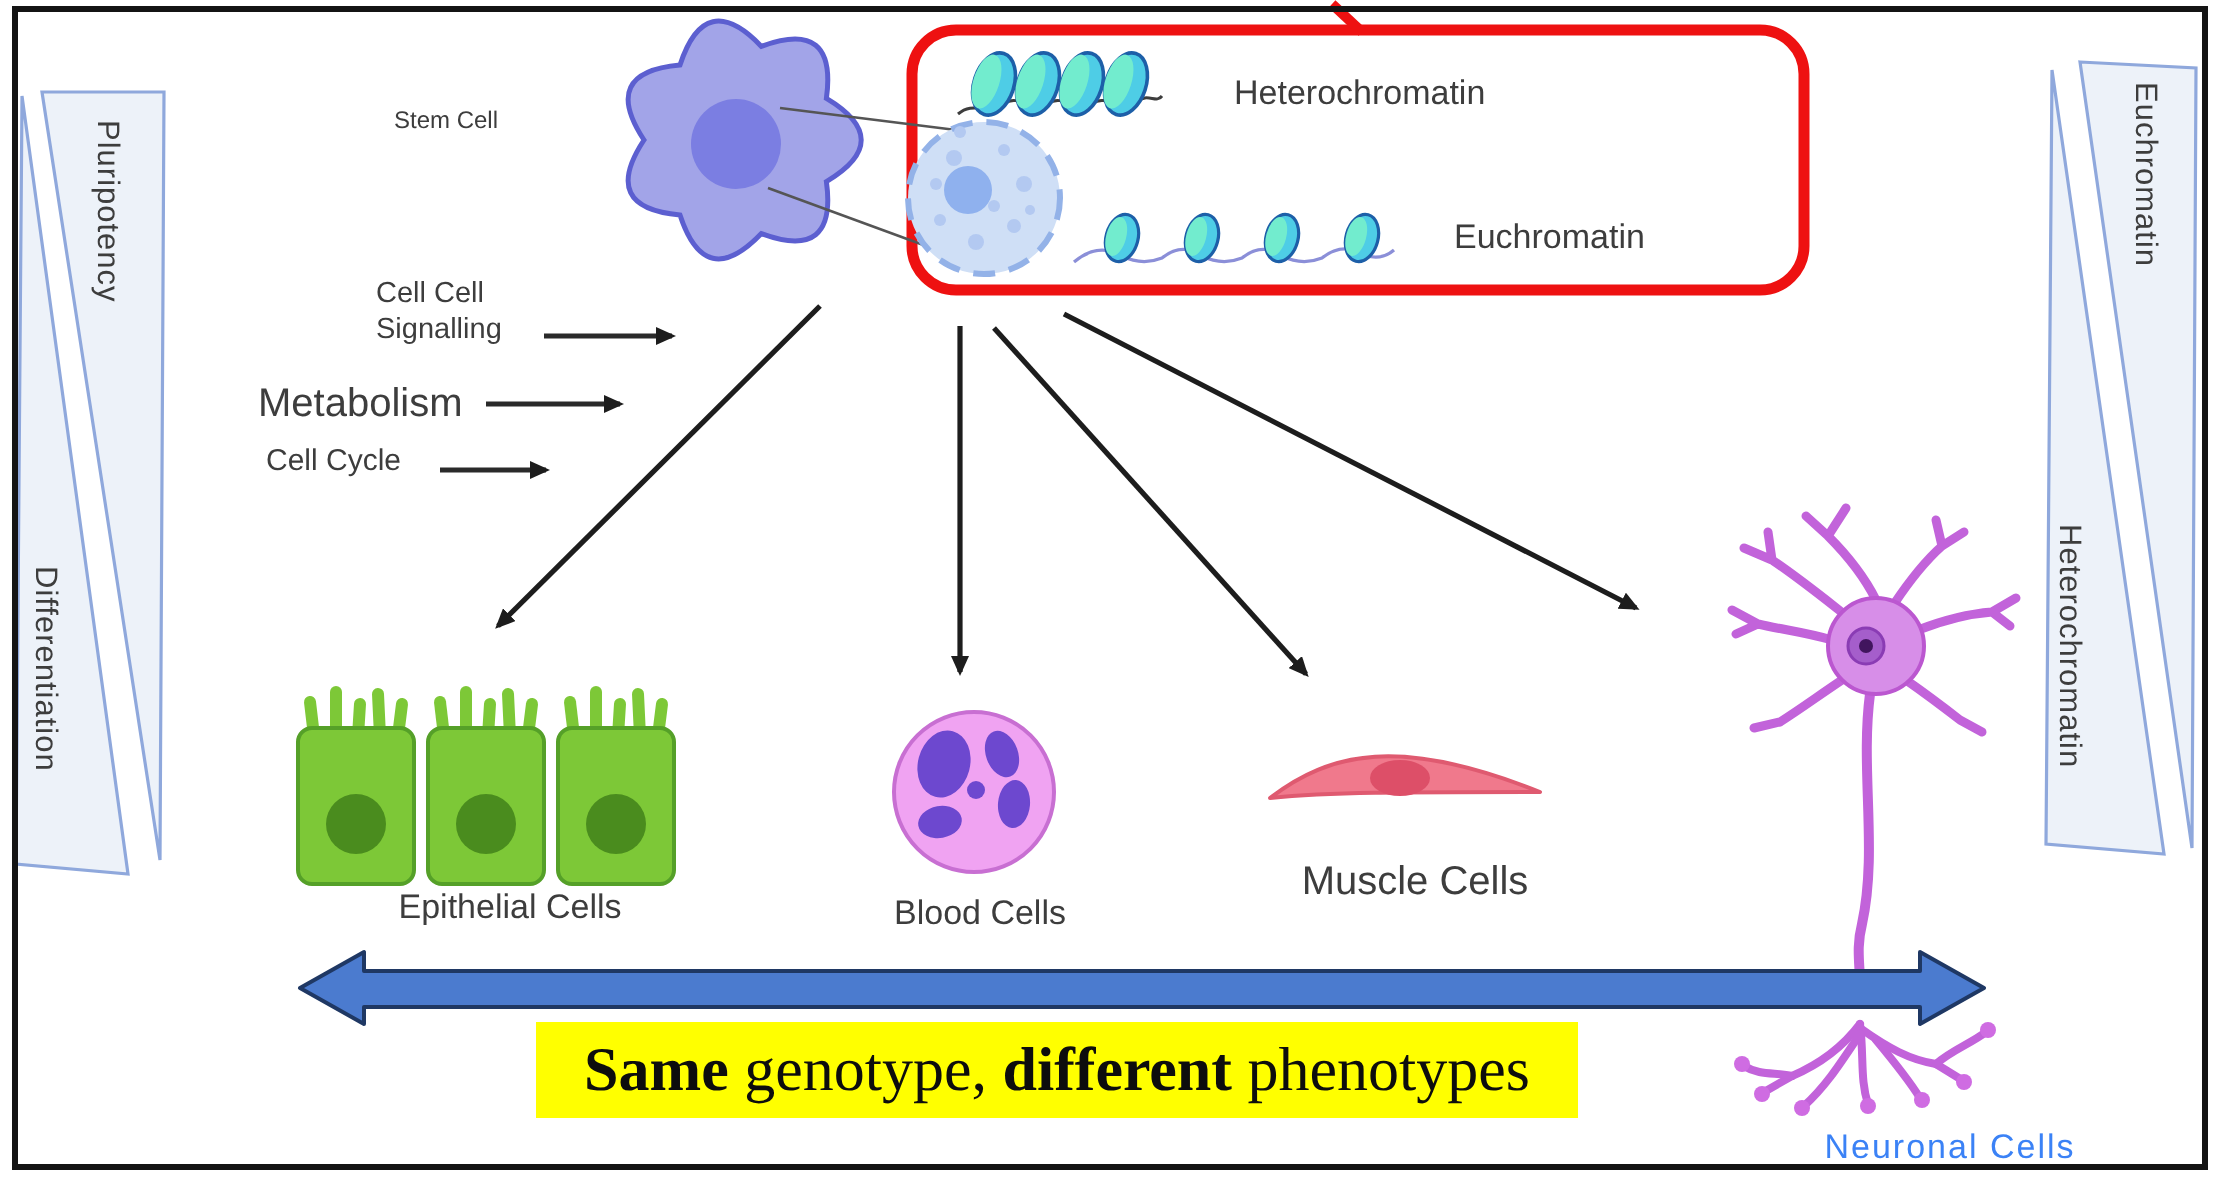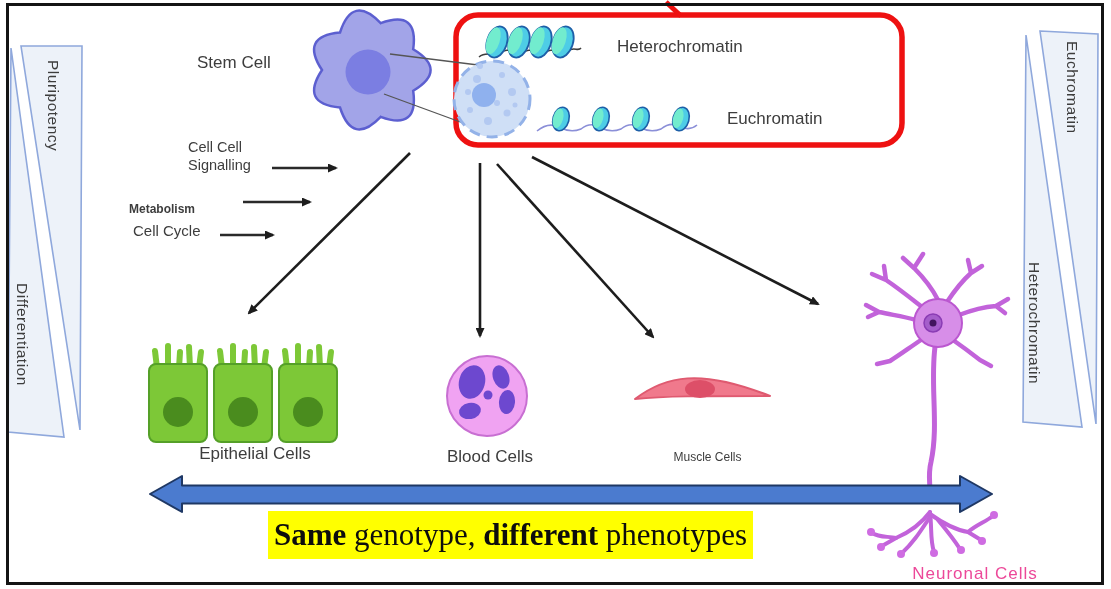--- a/index.html
+++ b/index.html
@@ -4,21 +4,21 @@
 <style>
   html,body{margin:0;padding:0;background:#fff;}
   #stage{position:relative;width:1111px;height:589px;background:#ffffff;overflow:hidden;
          font-family:"Liberation Sans",sans-serif;}
   #art{position:absolute;left:0;top:0;}
   .lbl{position:absolute;color:#3d3d3d;white-space:nowrap;}
   .lbl.pre{white-space:pre-line;}
   .vert{writing-mode:vertical-rl;text-orientation:mixed;letter-spacing:0.5px;color:#3d3d3d;}
   .ctr{text-align:center;}
   #caption{position:absolute;left:268px;top:511px;height:48px;line-height:48px;
-           background:#ffff00;padding:0 6px;font-family:"Liberation Serif",serif;
+           background:#ffff00;padding:0 24px;font-family:"Liberation Serif",serif;
            font-size:31px;color:#0d0d0d;}
   #caption b{font-weight:bold;}
 </style>
 </head>
 <body>
 
 <div id="stage">
 
 <svg id="art" width="1111" height="589" viewBox="0 0 1111 589">
   <defs>
@@ -221,40 +221,40 @@
       <circle cx="982" cy="541" r="4"></circle>
           <circle cx="994" cy="515" r="4"></circle>
           <circle cx="901" cy="554" r="4"></circle>
       <circle cx="961" cy="550" r="4"></circle>
     </g>
   </g>
 
   <rect x="7.5" y="4.5" width="1095" height="579" fill="none" stroke="#141414" stroke-width="3"></rect>
 </svg>
 
-<div class="lbl" style="left:197px;top:53px;font-size:17px;">Stem Cell</div>
+<div class="lbl" style="left:197px;top:53px;font-size:12px;">Stem Cell</div>
 
 <div class="lbl" style="left:617px;top:37px;font-size:17px;">Heterochromatin</div>
 
 <div class="lbl" style="left:727px;top:109px;font-size:17px;">Euchromatin</div>
 
 <div class="lbl pre" style="left:188px;top:138px;font-size:14.5px;line-height:18px;">Cell Cell
 Signalling</div>
 
-<div class="lbl" style="left:129px;top:202px;font-size:12px;font-weight:bold;">Metabolism</div>
+<div class="lbl" style="left:129px;top:191px;font-size:20px;">Metabolism</div>
 
 <div class="lbl" style="left:133px;top:222px;font-size:15px;">Cell Cycle</div>
 
 <div class="lbl ctr" style="left:185px;top:444px;width:140px;font-size:17px;">Epithelial Cells</div>
 
 <div class="lbl ctr" style="left:430px;top:447px;width:120px;font-size:17px;">Blood Cells</div>
 
-<div class="lbl ctr" style="left:645px;top:450px;width:125px;font-size:12px;">Muscle Cells</div>
-
-<div class="lbl ctr" style="left:880px;top:564px;width:190px;font-size:17px;letter-spacing:1px;color:#ec4899;">Neuronal Cells</div>
+<div class="lbl ctr" style="left:645px;top:430px;width:125px;font-size:20px;">Muscle Cells</div>
+
+<div class="lbl ctr" style="left:880px;top:564px;width:190px;font-size:17px;letter-spacing:1px;color:#3b82f6;">Neuronal Cells</div>
 
 <div class="lbl vert" style="left:44px;top:60px;font-size:15.5px;">Pluripotency</div>
 <div class="lbl vert" style="left:13px;top:283px;font-size:15.5px;">Differentiation</div>
 <div class="lbl vert" style="left:1063px;top:41px;font-size:15.5px;">Euchromatin</div>
 <div class="lbl vert" style="left:1025px;top:262px;font-size:15.5px;">Heterochromatin</div>
 
 <div id="caption"><b>Same</b><span> genotype, </span><b>different</b><span> phenotypes</span></div>
 
 </div>
 

